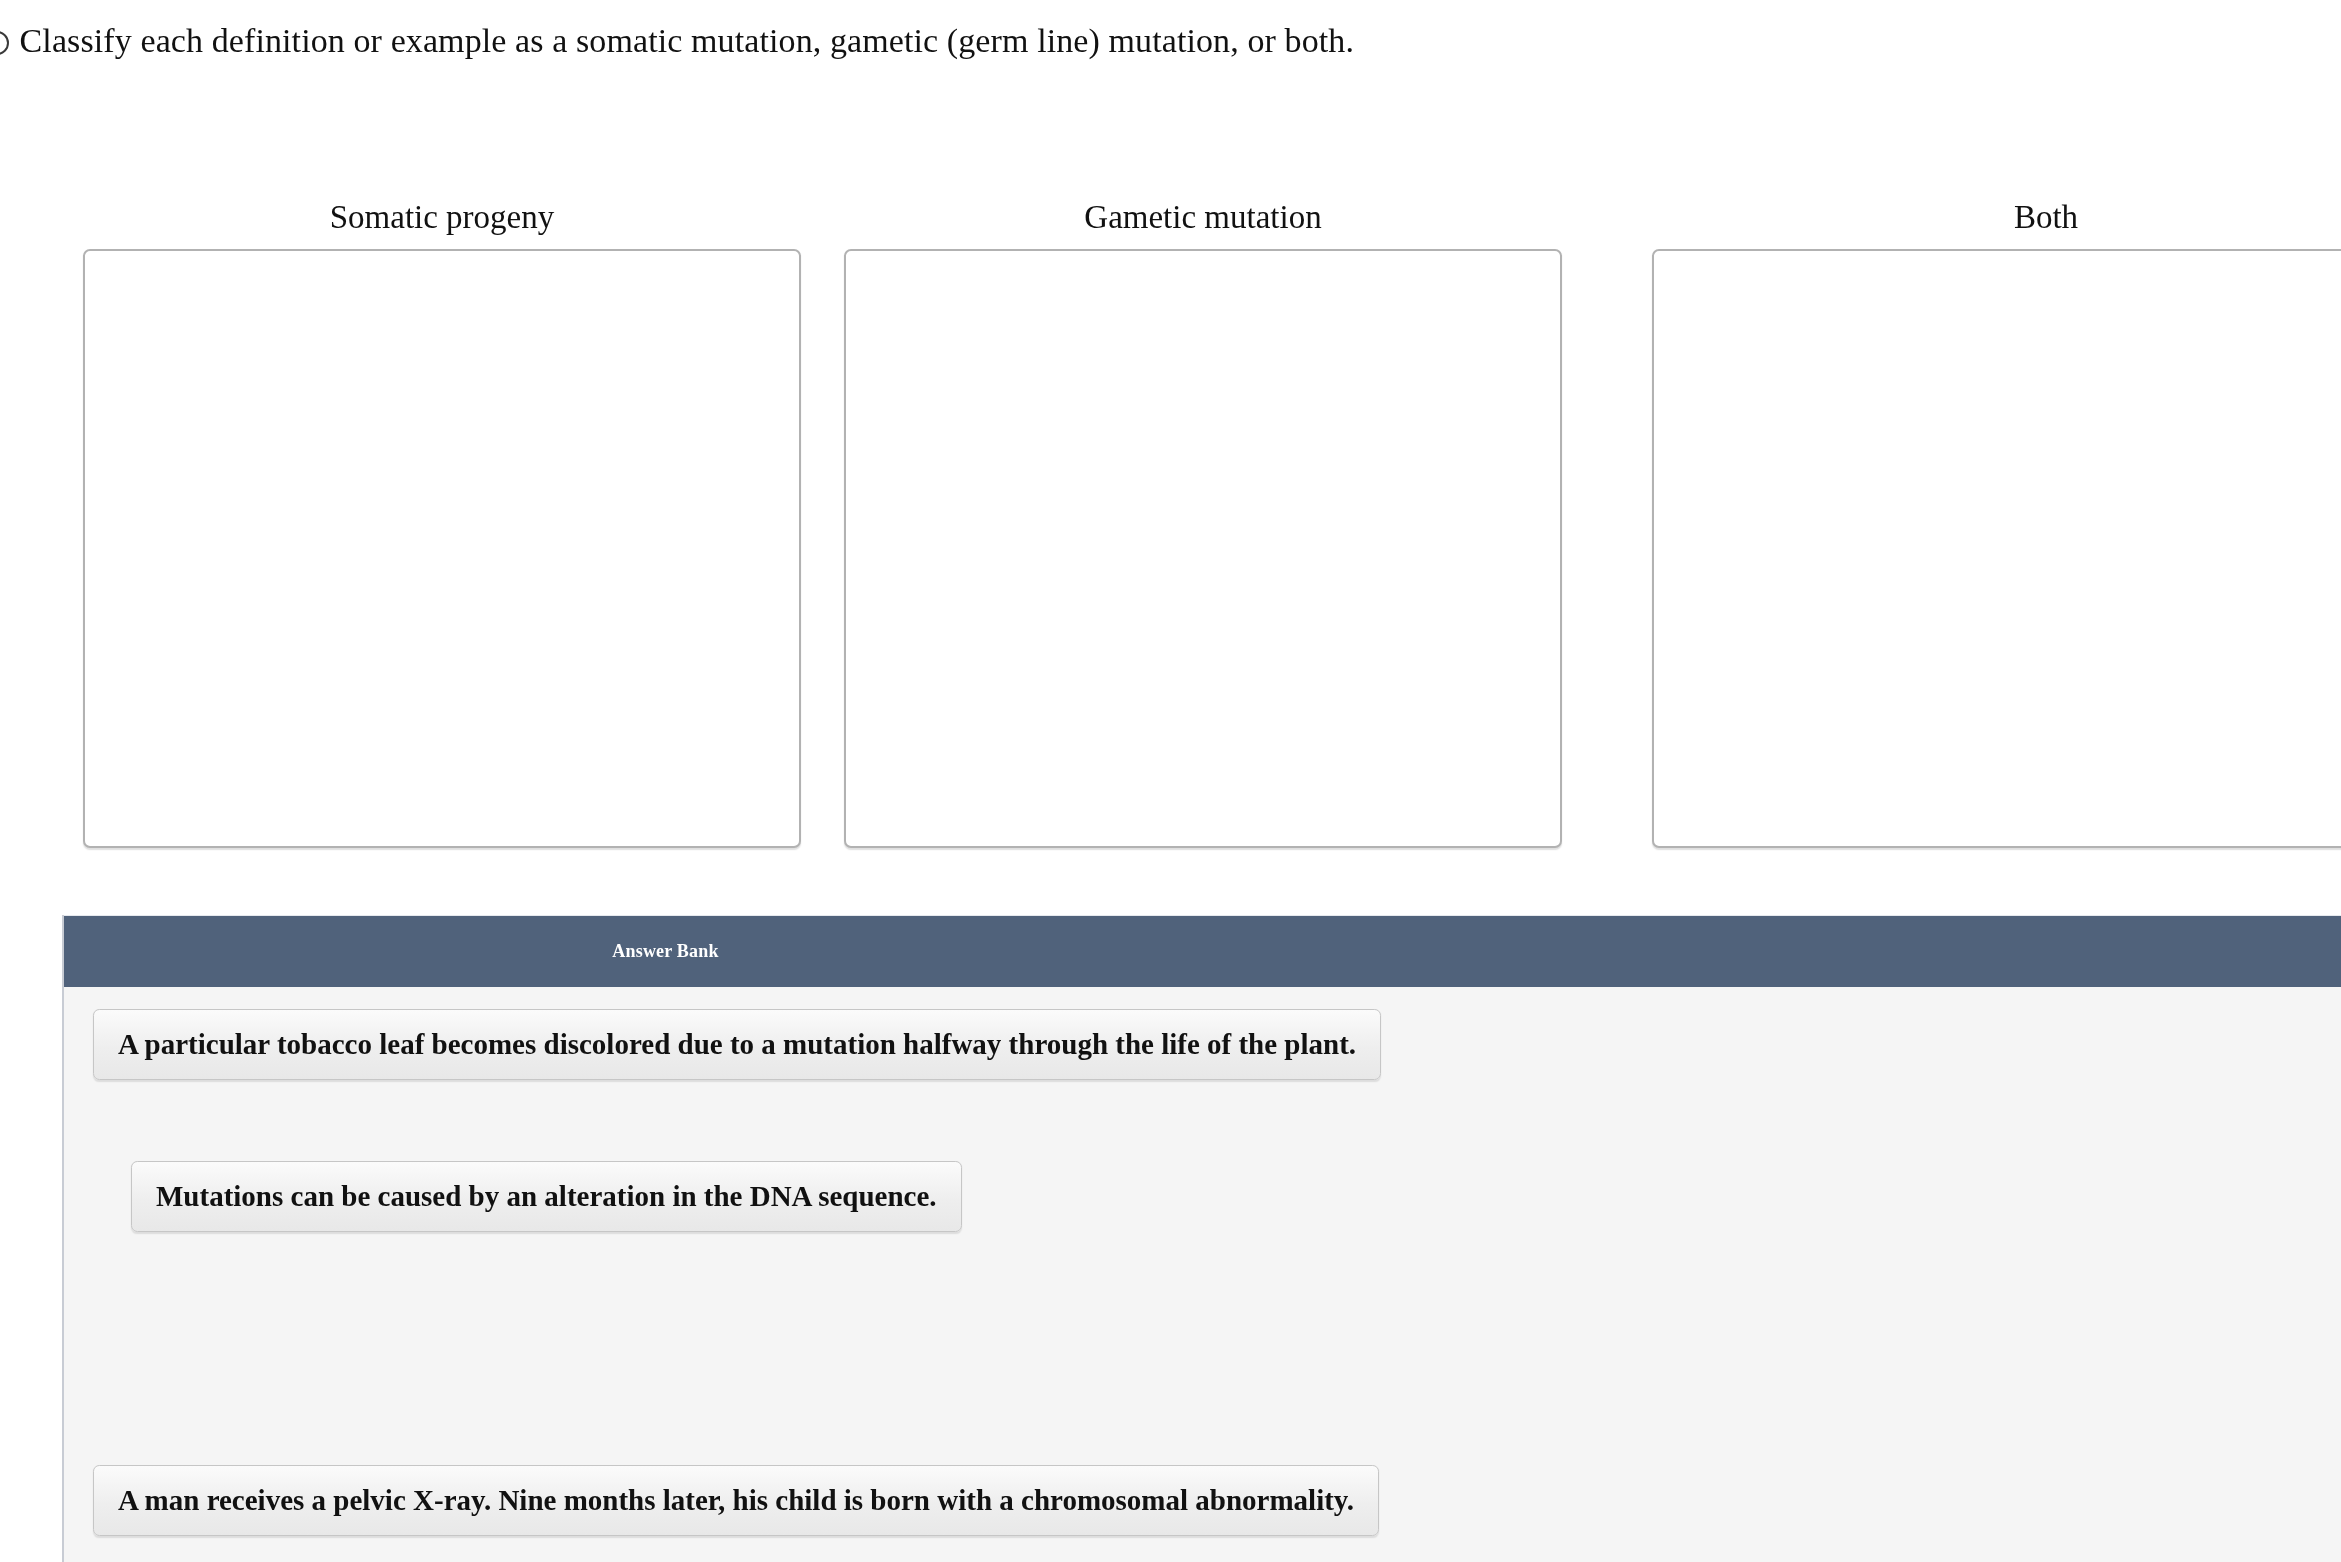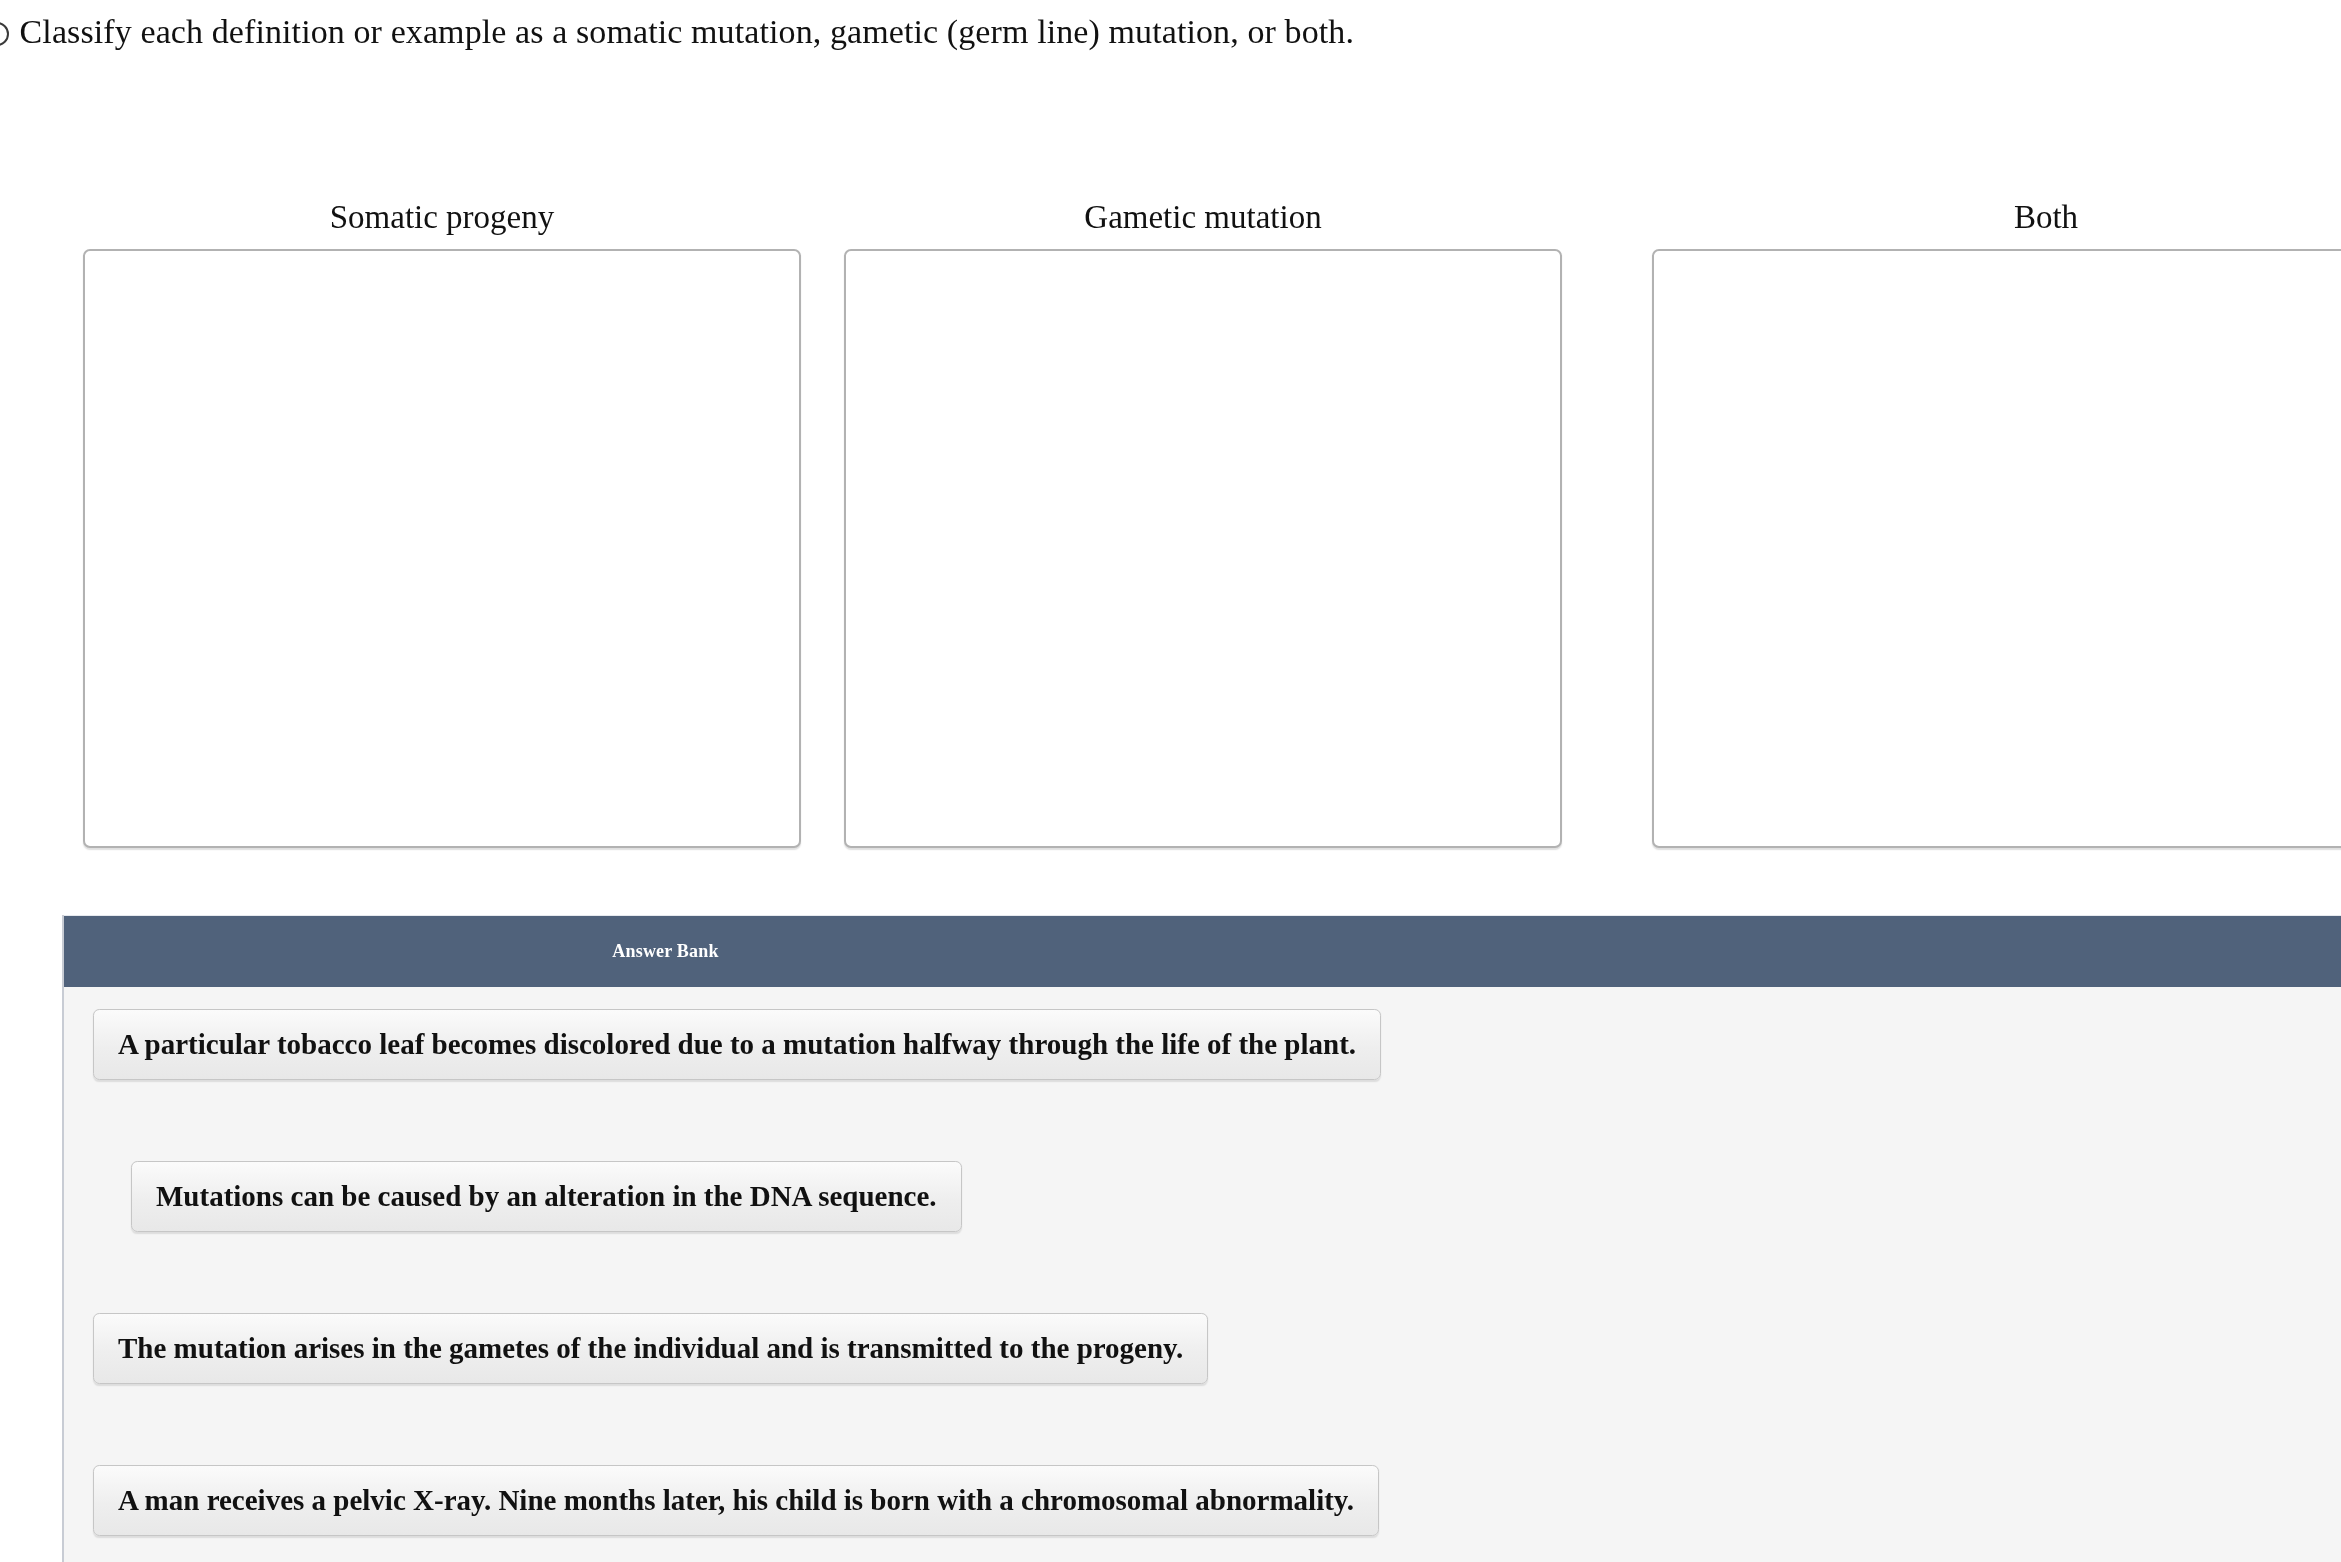--- a/index.html
+++ b/index.html
@@ -15,21 +15,21 @@
     overflow: hidden;
     font-family: "Liberation Serif", "DejaVu Serif", serif;
     color: #1a1a1a;
     position: relative;
   }
 
   
   #question-row {
     position: absolute;
     left: 0;
-    top: 4px;
+    top: 13px;
     width: 1868px;
     height: 64px;
     display: flex;
     align-items: center;
   }
   #question-bullet {
     position: absolute;
     left: -15.4px;
     top: 18px;
     width: 24px;
@@ -167,23 +167,20 @@
   <div id="answer-bank-body">
 
     <div class="chip-slot slot-0">
       <span class="answer-chip">A particular tobacco leaf becomes discolored due to a mutation halfway through the life of the plant.</span>
     </div>
 
     <div class="chip-slot slot-1">
       <span class="answer-chip">Mutations can be caused by an alteration in the DNA sequence.</span>
     </div>
 
-    <div class="chip-slot slot-2">
-      <span class="answer-chip">The mutation arises in the gametes of the individual and is transmitted to the progeny.</span>
-    </div>
 
     <div class="chip-slot slot-3">
       <span class="answer-chip">A man receives a pelvic X-ray. Nine months later, his child is born with a chromosomal abnormality.</span>
     </div>
 
   </div>
 </div>
 
 
 </body></html>

